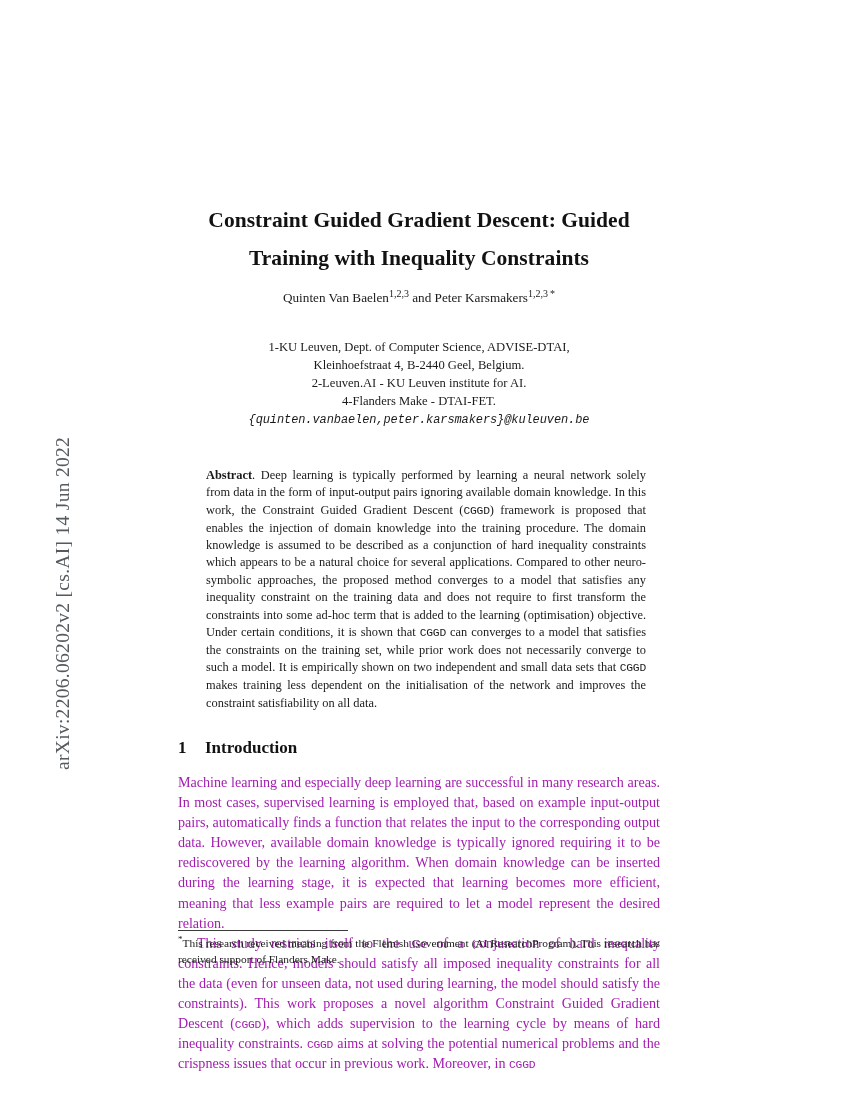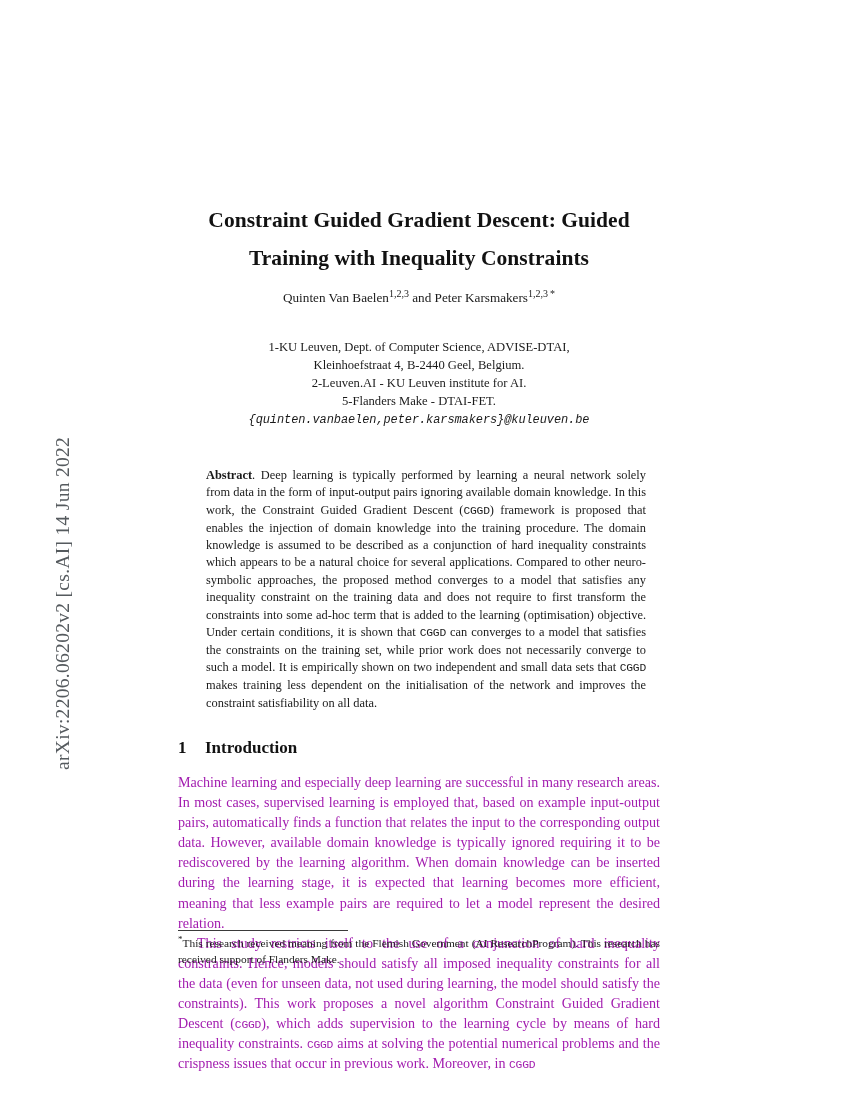--- a/index.html
+++ b/index.html
@@ -193,21 +193,21 @@
   </h1>
 
   <p class="authors">
     <span>Quinten Van Baelen</span><sup>1,2,3</sup><span> and </span><span>Peter Karsmakers</span><sup>1,2,3</sup><span class="star">*</span>
   </p>
 
   <p class="affiliations">
     <span class="aff-line">1-KU Leuven, Dept. of Computer Science, ADVISE-DTAI,</span>
     <span class="aff-line">Kleinhoefstraat 4, B-2440 Geel, Belgium.</span>
     <span class="aff-line">2-Leuven.AI - KU Leuven institute for AI.</span>
-    <span class="aff-line">5-Flanders Make - DTAI-FET.</span>
+    <span class="aff-line">4-Flanders Make - DTAI-FET.</span>
     <span class="email">{quinten.vanbaelen,peter.karsmakers}@kuleuven.be</span>
   </p>
 
   <p class="abstract">
     <span class="abstract-head">Abstract</span><span>.</span><span>  Deep learning is typically performed by learning a neural network solely from data in the form of input-output pairs ignoring available domain knowledge. In this work, the Constraint Guided Gradient Descent (</span><span class="mono">CGGD</span><span>) framework is proposed that enables the injection of domain knowledge into the training procedure. The domain knowledge is assumed to be described as a conjunction of hard inequality constraints which appears to be a natural choice for several applications. Compared to other neuro-symbolic approaches, the proposed method converges to a model that satisfies any inequality constraint on the training data and does not require to first transform the constraints into some ad-hoc term that is added to the learning (optimisation) objective. Under certain conditions, it is shown that </span><span class="mono">CGGD</span><span> can converges to a model that satisfies the constraints on the training set, while prior work does not necessarily converge to such a model. It is empirically shown on two independent and small data sets that </span><span class="mono">CGGD</span><span> makes training less dependent on the initialisation of the network and improves the constraint satisfiability on all data.</span>
   </p>
 
   <h2 class="section-heading">
     <span class="sec-num">1</span><span>Introduction</span>
   </h2>

